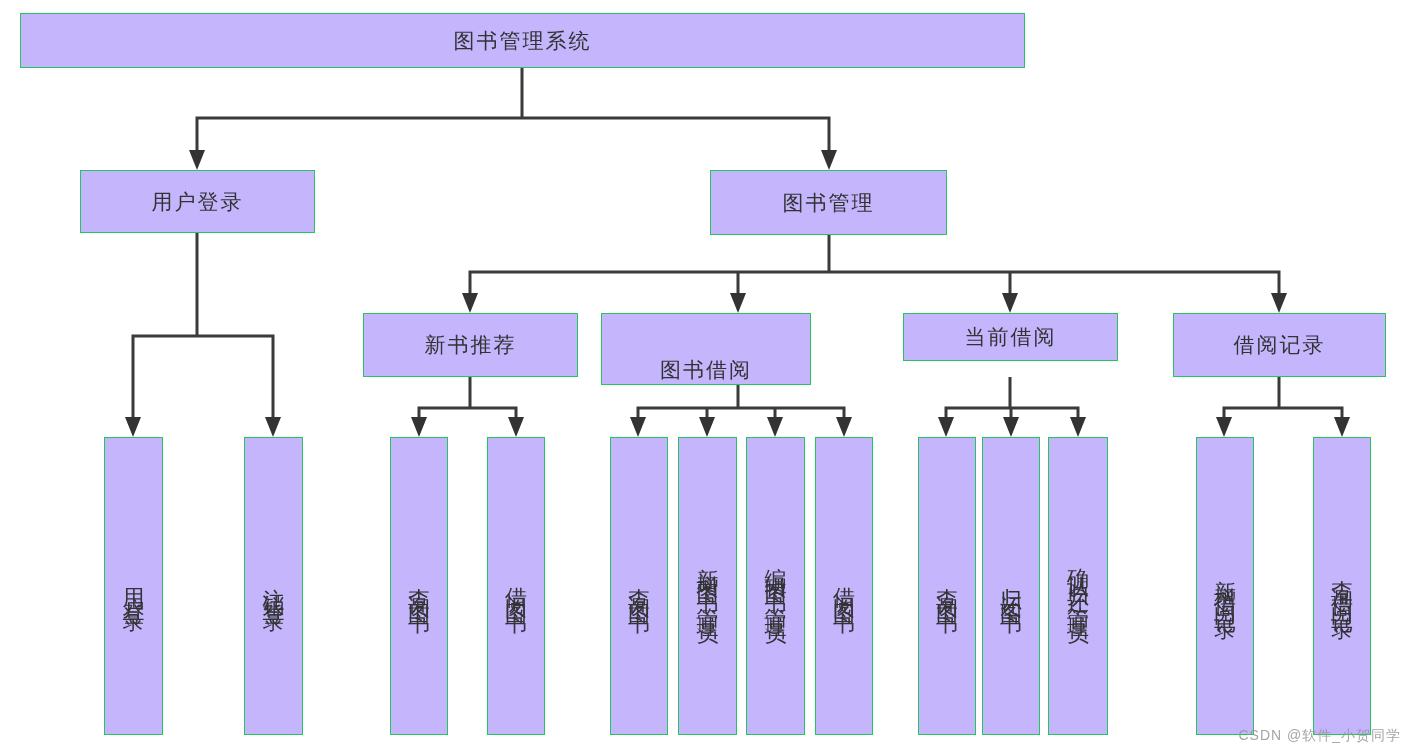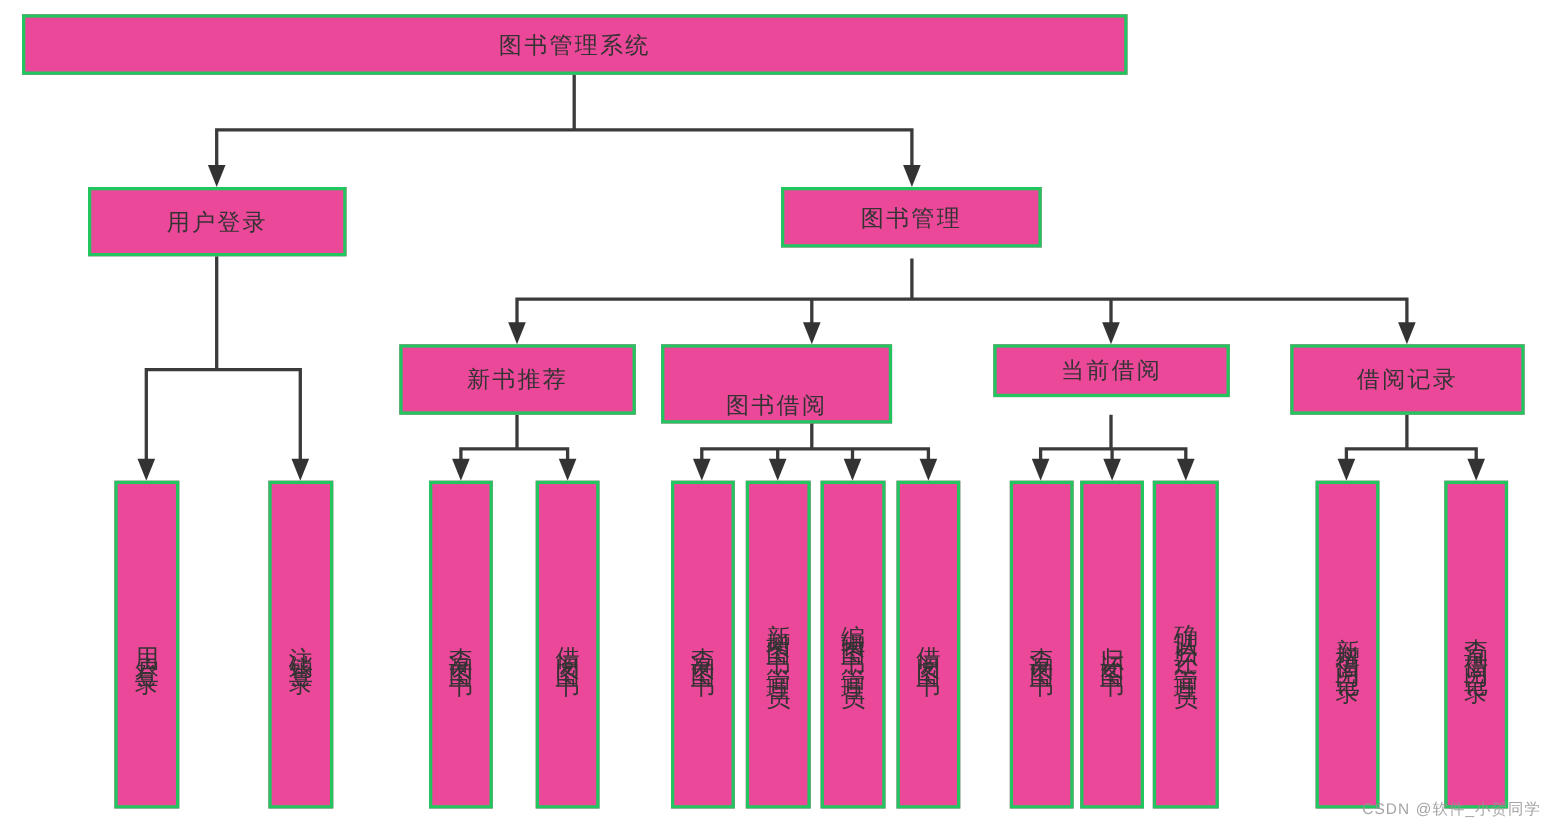--- a/index.html
+++ b/index.html
@@ -18,22 +18,22 @@
   #wires {
     position: absolute;
     left: 0; top: 0;
     width: 1405px;
     height: 747px;
     z-index: 1;
   }
   .node {
     position: absolute;
     box-sizing: border-box;
-    border: 3px solid #22c55e;
-    background: #ec4899;
+    border: 1px solid #22c55e;
+    background: #c4b5fd;
     color: #333333;
     display: flex;
     align-items: center;
     justify-content: center;
     z-index: 2;
   }
   .node.h .lbl {
     font-size: 21px;
     letter-spacing: 2px;
     white-space: nowrap;
@@ -94,21 +94,21 @@
     </g>
   </svg>
 
   <div class="node h" style="left:20px; top:13px; width:1005px; height:55px;">
     <span class="lbl">图书管理系统</span>
   </div>
 
   <div class="node h" style="left:80px; top:170px; width:235px; height:63px;">
     <span class="lbl">用户登录</span>
   </div>
-  <div class="node h" style="left:710px; top:170px; width:237px; height:55px;text-align:center;">
+  <div class="node h" style="left:710px; top:170px; width:237px; height:65px;text-align:center;">
     <span class="lbl">图书管理</span>
   </div>
 
   <div class="node h" style="left:363px; top:313px; width:215px; height:64px;font-family:Liberation Serif, serif;">
     <span class="lbl">新书推荐</span>
   </div>
   <div class="node h" style="left:601px; top:313px; width:210px; height:72px;align-items:flex-end;">
     <span class="lbl">图书借阅</span>
   </div>
   <div class="node h" style="left:903px; top:313px; width:215px; height:48px;">

